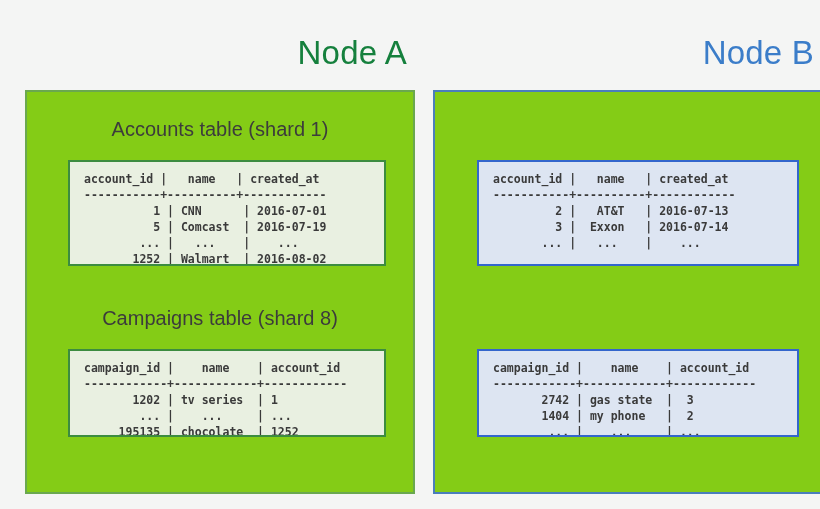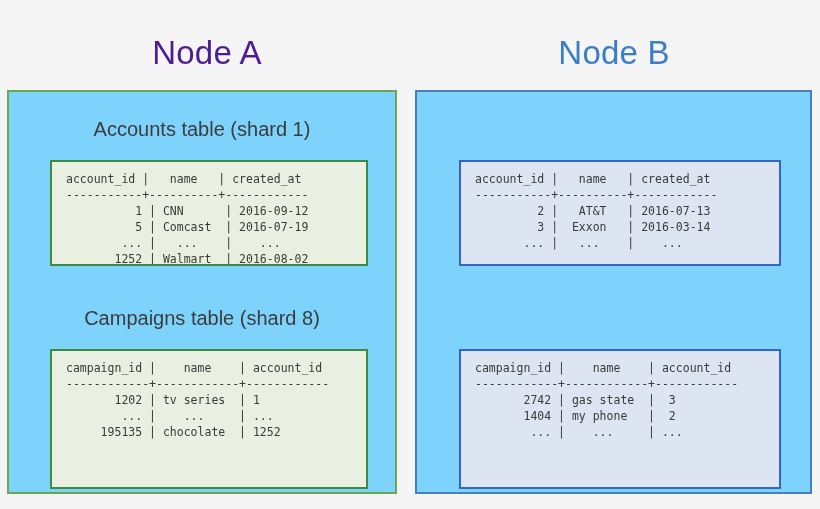--- a/index.html
+++ b/index.html
@@ -27,30 +27,31 @@
   .node-title {
     position: absolute;
     width: 400px;
     text-align: center;
     font-size: 33px;
     font-weight: 400;
     letter-spacing: 0.2px;
     line-height: 1;
     white-space: nowrap;
   }
-  .node-title.a { left: 7px;   top: 36px; color: #4c1d95; }
-  .node-title.b { left: 414px; top: 36px; color: #3b7dc9; }
+  .node-title.a { left: 7px;   top: 36px; color: #15803d; text-align: right; }
+  .node-title.b { left: 414px; top: 36px; color: #3b7dc9; text-align: right; }
 
   
   .node-box {
     position: absolute;
     top: 90px;
     height: 404px;
-    background: #7dd3fc;
+    background: #84cc16;
     box-sizing: border-box;
+    margin-left: 18px;
   }
   .node-box.a {
     left: 7px;
     width: 390px;
     border: 2px solid #6aa84f;
   }
   .node-box.b {
     left: 415px;
     width: 397px;
     border: 2px solid #4a7ebb;
@@ -93,51 +94,51 @@
   .table-box.accounts {
     left: 41px;
     top: 68px;
     width: 318px;
     height: 106px;
   }
   .table-box.campaigns {
     left: 41px;
     top: 257px;
     width: 318px;
-    height: 140px;
+    height: 88px;
   }
   .node-box.b .table-box.accounts  { left: 42px; width: 322px; }
   .node-box.b .table-box.campaigns { left: 42px; width: 322px; }
 
-  .table-box .row { display: block; }
+  .table-box .row { display: block; font-weight: bold; }
 </style>
 </head>
 <body>
 
 <div class="canvas">
 
   <div class="node-title a">Node A</div>
 
   <div class="node-box a">
 
     <div class="section-title accounts">Accounts table (shard 1)</div>
 
-    <div class="table-box accounts"><span class="row">account_id |   name   | created_at</span><span class="row">-----------+----------+------------</span><span class="row">          1 | CNN      | 2016-09-12</span><span class="row">          5 | Comcast  | 2016-07-19</span><span class="row">        ... |   ...    |    ...</span><span class="row">       1252 | Walmart  | 2016-08-02</span></div>
+    <div class="table-box accounts"><span class="row">account_id |   name   | created_at</span><span class="row">-----------+----------+------------</span><span class="row">          1 | CNN      | 2016-07-01</span><span class="row">          5 | Comcast  | 2016-07-19</span><span class="row">        ... |   ...    |    ...</span><span class="row">       1252 | Walmart  | 2016-08-02</span></div>
 
     <div class="section-title campaigns">Campaigns table (shard 8)</div>
 
     <div class="table-box campaigns"><span class="row">campaign_id |    name    | account_id</span><span class="row">------------+------------+------------</span><span class="row">       1202 | tv series  | 1</span><span class="row">        ... |    ...     | ...</span><span class="row">     195135 | chocolate  | 1252</span></div>
 
   </div>
 
   <div class="node-title b">Node B</div>
 
   <div class="node-box b">
 
 
-    <div class="table-box accounts"><span class="row">account_id |   name   | created_at</span><span class="row">-----------+----------+------------</span><span class="row">         2 |   AT&amp;T   | 2016-07-13</span><span class="row">         3 |  Exxon   | 2016-03-14</span><span class="row">       ... |   ...    |    ...</span></div>
+    <div class="table-box accounts"><span class="row">account_id |   name   | created_at</span><span class="row">-----------+----------+------------</span><span class="row">         2 |   AT&amp;T   | 2016-07-13</span><span class="row">         3 |  Exxon   | 2016-07-14</span><span class="row">       ... |   ...    |    ...</span></div>
 
 
     <div class="table-box campaigns"><span class="row">campaign_id |    name    | account_id</span><span class="row">------------+------------+------------</span><span class="row">       2742 | gas state  |  3</span><span class="row">       1404 | my phone   |  2</span><span class="row">        ... |    ...     | ...</span></div>
 
   </div>
 
 </div>
 
 </body></html>

